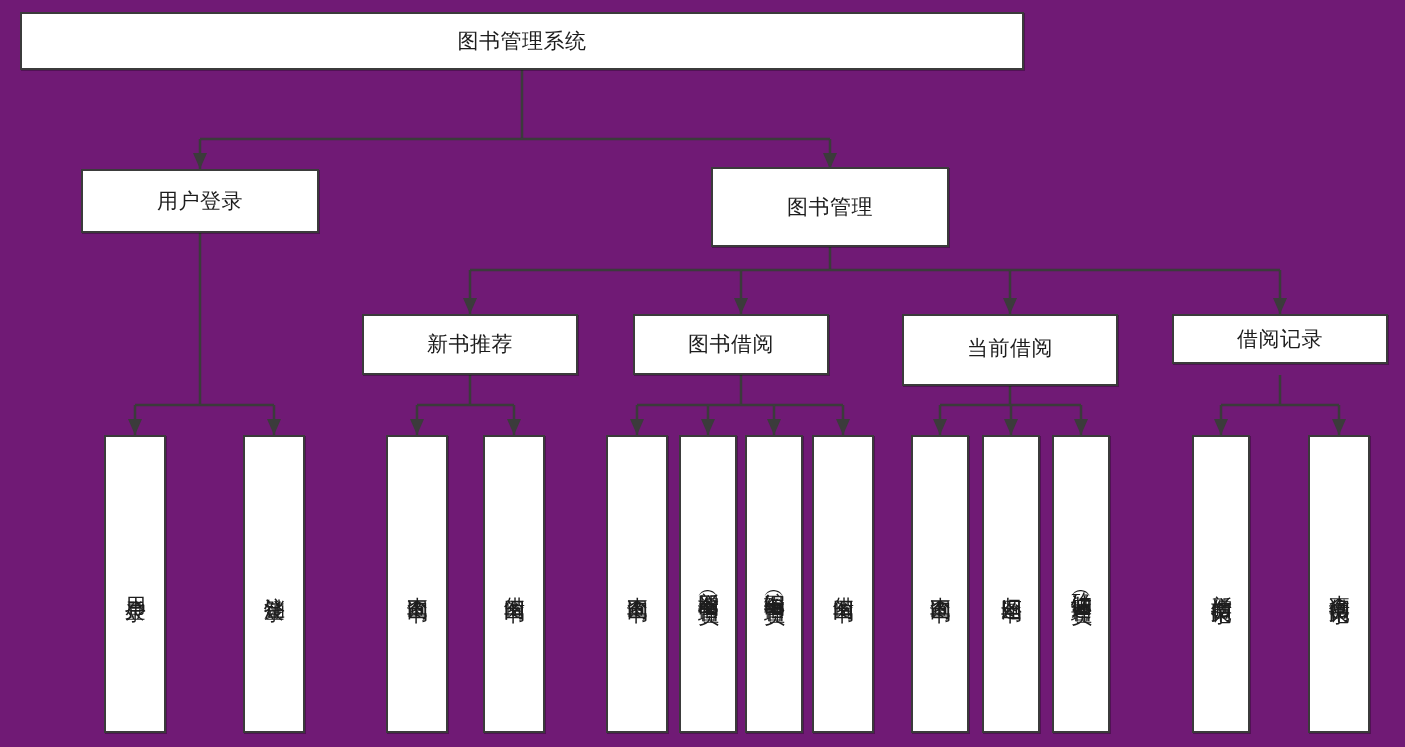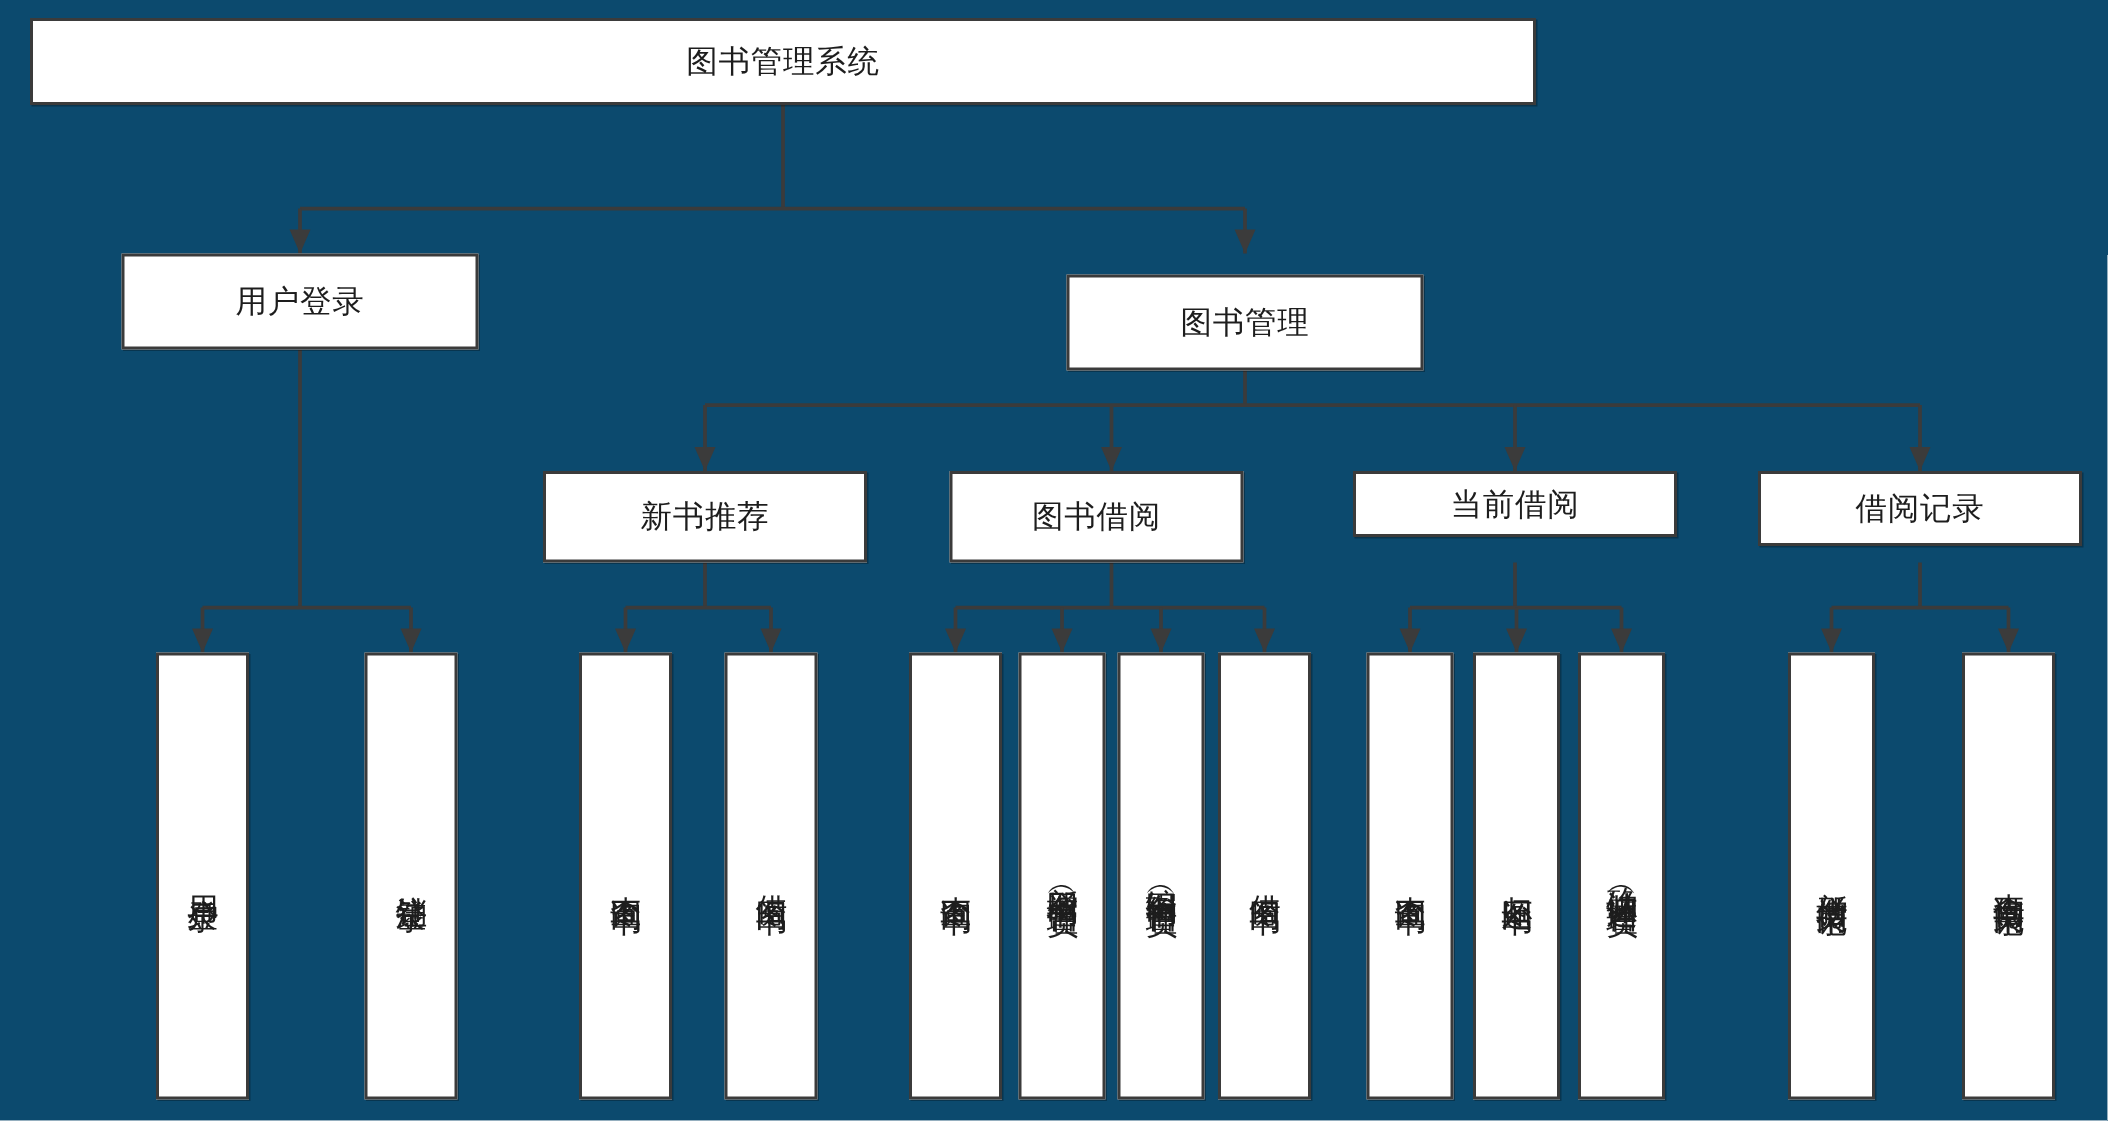--- a/index.html
+++ b/index.html
@@ -4,21 +4,21 @@
 <style>
   html, body {
     margin: 0;
     padding: 0;
     background: #ffffff;
   }
   #canvas {
     position: relative;
     width: 1405px;
     height: 747px;
-    background: #0c4a6e;
+    background: #701a75;
     font-family: "DejaVu Sans", "Liberation Sans", sans-serif;
     overflow: hidden;
   }
   svg#wires {
     position: absolute;
     left: 0; top: 0;
     width: 1405px;
     height: 747px;
     pointer-events: none;
   }
@@ -125,30 +125,30 @@
       </g>
   </svg>
 
   <div id="nodes">
       <div class="node horiz" style="left: 20px; top: 12px; width: 1004px; height: 58px;">
         <span class="label">图书管理系统</span>
       </div>
       <div class="node horiz" style="left: 81px; top: 169px; width: 238px; height: 64px;">
         <span class="label">用户登录</span>
       </div>
-      <div class="node horiz" style="left: 711px; top: 183px; width: 238px; height: 64px;">
+      <div class="node horiz" style="left: 711px; top: 167px; width: 238px; height: 80px;">
         <span class="label">图书管理</span>
       </div>
       <div class="node horiz" style="left: 362px; top: 314px; width: 216px; height: 61px; align-items: center;">
         <span class="label">新书推荐</span>
       </div>
       <div class="node horiz" style="left: 633px; top: 314px; width: 196px; height: 61px;">
         <span class="label">图书借阅</span>
       </div>
-      <div class="node horiz" style="left: 902px; top: 314px; width: 216px; height: 44px;">
+      <div class="node horiz" style="left: 902px; top: 314px; width: 216px; height: 72px; font-family: Liberation Mono, monospace;">
         <span class="label">当前借阅</span>
       </div>
       <div class="node horiz" style="left: 1172px; top: 314px; width: 216px; height: 50px;">
         <span class="label">借阅记录</span>
       </div>
       <div class="node vert" style="left: 104px; top: 435px; width: 62px; height: 298px;">
         <span class="label">用户登录</span>
       </div>
       <div class="node vert" style="left: 243px; top: 435px; width: 62px; height: 298px;">
         <span class="label">注销登录</span>

